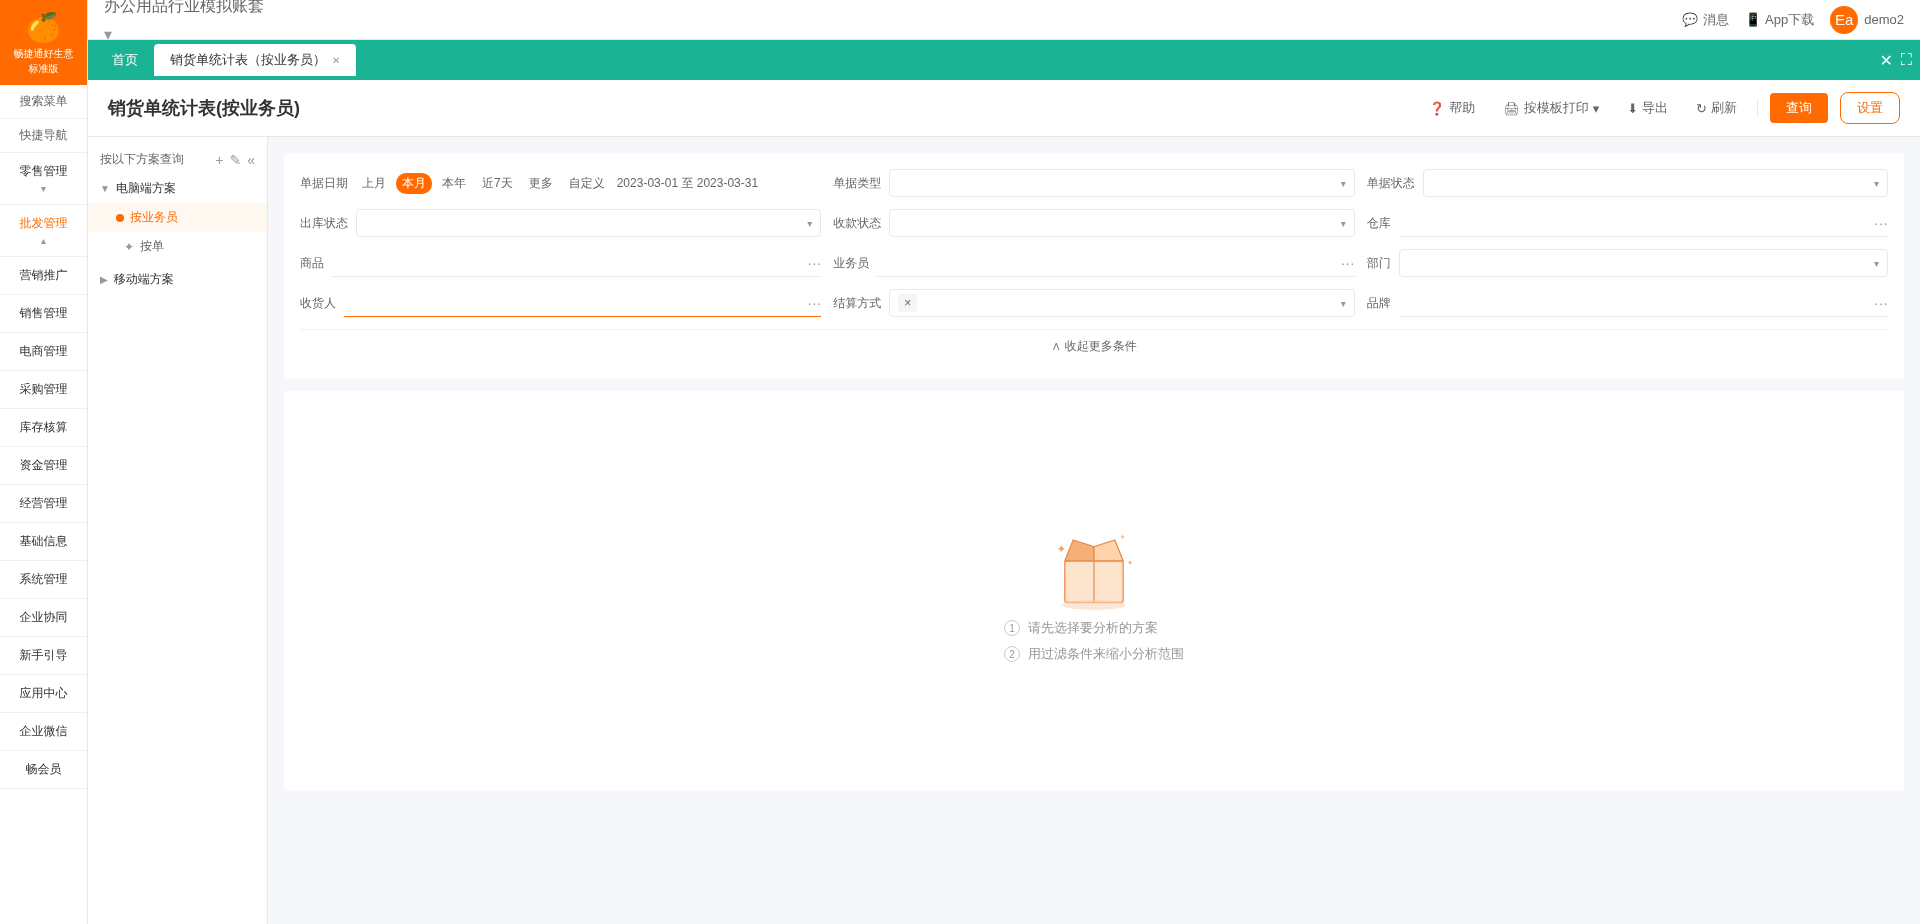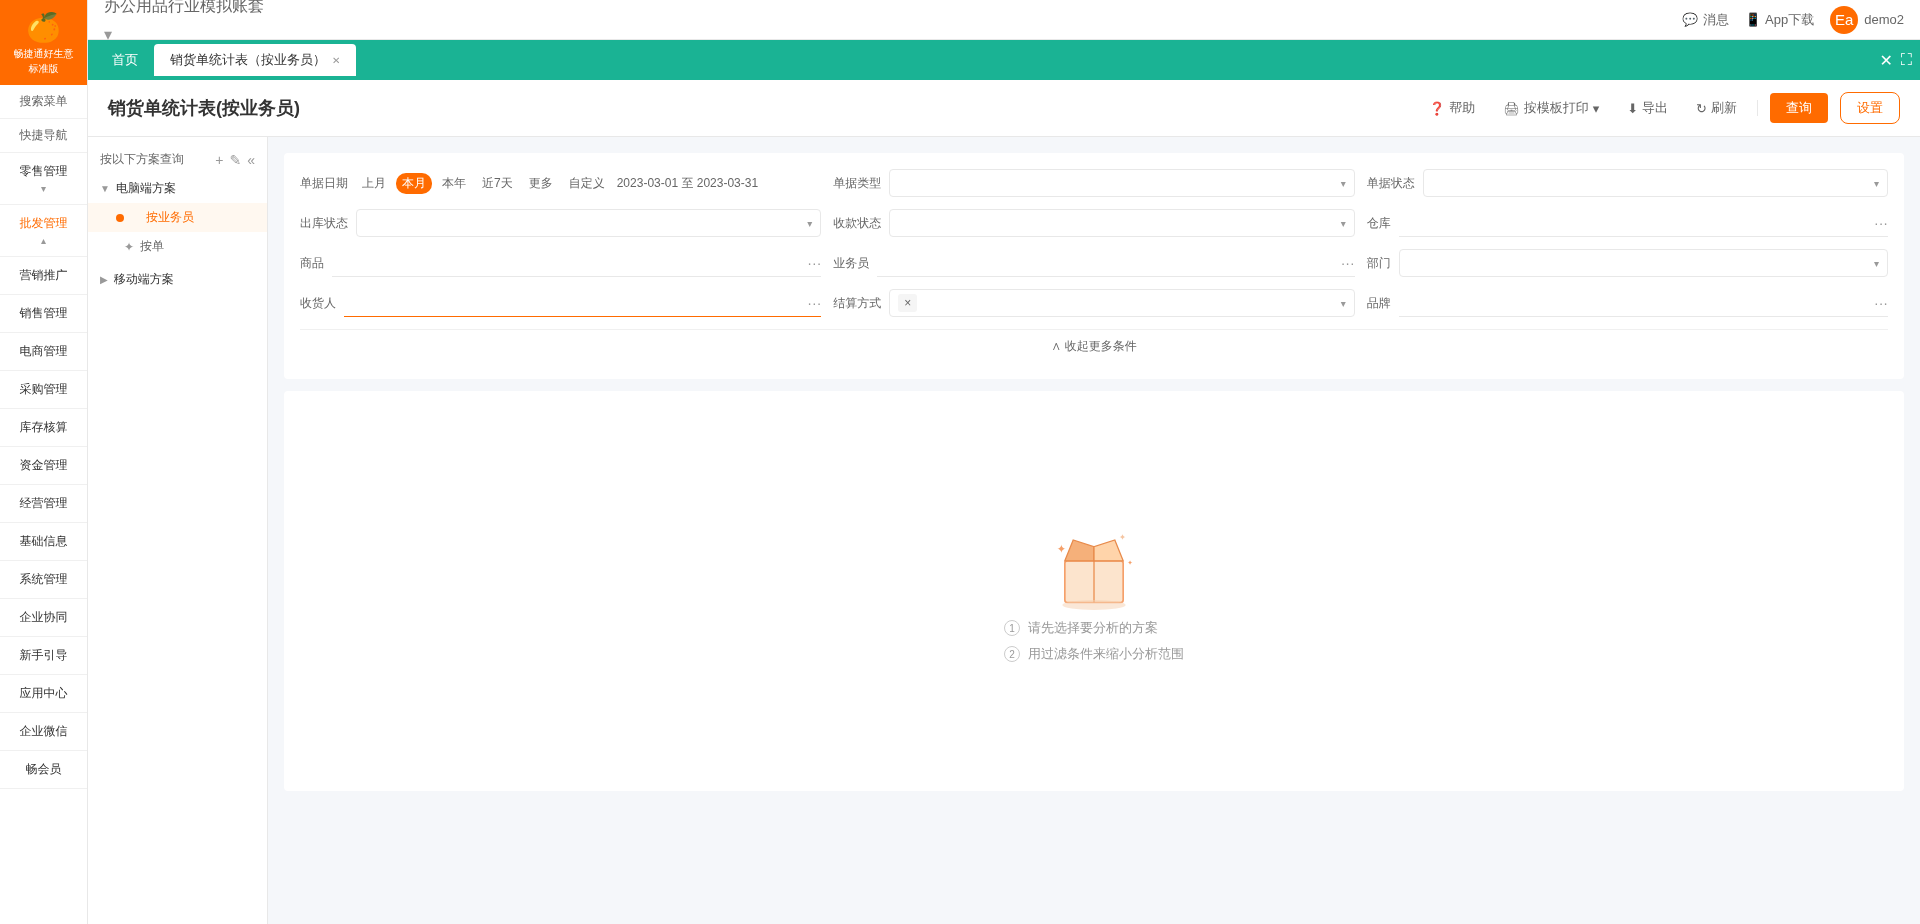--- a/index.html
+++ b/index.html
@@ -49,21 +49,21 @@
     .body-wrapper { display: flex; flex: 1; overflow: hidden; }
 
     
     .left-panel { width: 180px; background: #fff; border-right: 1px solid #e8e8e8; padding: 8px 0; flex-shrink: 0; overflow-y: auto; }
     .left-panel-header { display: flex; align-items: center; justify-content: space-between; padding: 6px 12px; font-size: 12px; color: #666; }
     .left-panel-header-btns { display: flex; gap: 6px; }
     .left-panel-btn { cursor: pointer; color: #999; font-size: 14px; }
     .left-panel-section { margin-bottom: 4px; }
     .left-panel-section-title { display: flex; align-items: center; gap: 6px; padding: 6px 12px; font-size: 12px; color: #333; cursor: pointer; }
     .left-panel-section-title .arrow { font-size: 10px; color: #999; }
-    .left-panel-item { padding: 6px 12px 6px 28px; font-size: 12px; color: #333; cursor: pointer; display: flex; align-items: center; gap: 22px; }
+    .left-panel-item { padding: 6px 12px 6px 28px; font-size: 12px; color: #333; cursor: pointer; display: flex; align-items: center; gap: 6px; }
     .left-panel-item.active { color: #ff6b00; background: #fff8f0; }
     .left-panel-sub-item { padding: 6px 12px 6px 36px; font-size: 12px; color: #666; cursor: pointer; display: flex; align-items: center; gap: 6px; }
     .left-panel-sub-item .sub-icon { color: #999; font-size: 12px; }
     .icon-circle-filled { width: 8px; height: 8px; border-radius: 50%; background: #ff6b00; flex-shrink: 0; }
 
     
     .right-panel { flex: 1; padding: 16px; overflow-y: auto; }
 
     
     .filter-section { background: #fff; border-radius: 4px; padding: 16px; margin-bottom: 12px; }

